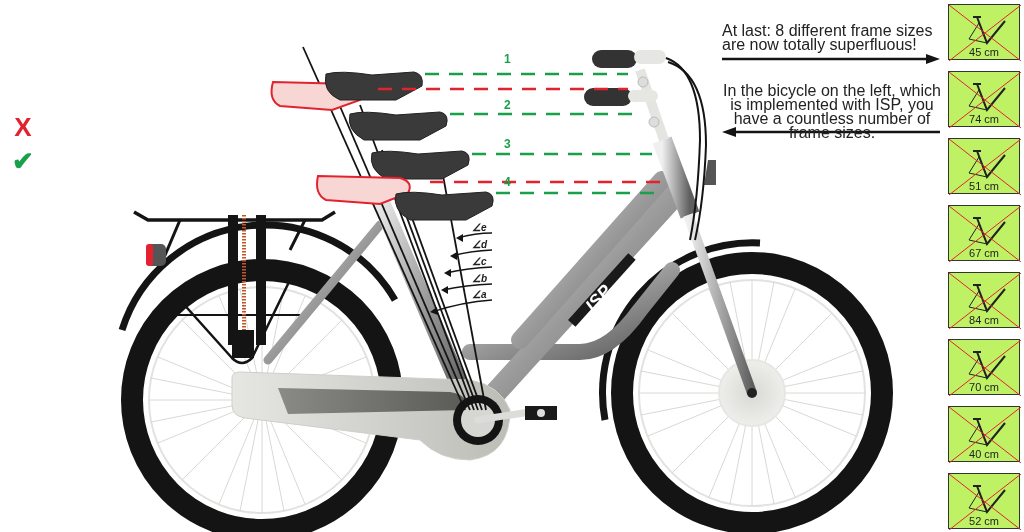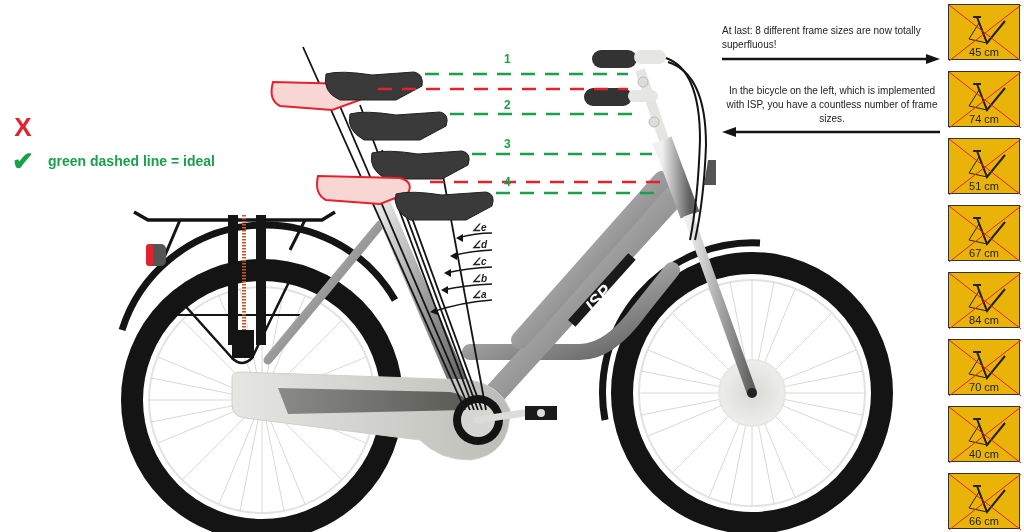--- a/index.html
+++ b/index.html
@@ -2,24 +2,24 @@
 <html><head>
 <meta charset="utf-8">
 <style>
   html, body { margin:0; padding:0; background:#ffffff; }
   body { width:1024px; height:532px; position:relative; overflow:hidden; font-family:"Liberation Sans", sans-serif; }
   #scene { position:absolute; left:0; top:0; width:1024px; height:532px; }
   .legend-row { position:absolute; left:8px; display:flex; align-items:center; font-weight:bold; font-size:14px; }
   .legend-row .mark { width:30px; font-size:26px; line-height:26px; text-align:center; margin-right:10px; }
   .legend-red { top:114px; color:#e2232f; }
   .legend-green { top:148px; color:#1aa04a; }
-  .note { position:absolute; left:722px; font-size:10px; line-height:14px; color:#222; }
+  .note { position:absolute; left:722px; font-size:16px; line-height:14px; color:#222; }
   .note-top { top:24px; width:220px; }
   .note-bottom { top:84px; width:220px;text-align:center; }
-  .size-card { position:absolute; left:948px; width:72px; height:56px; border:1.5px solid #333; background:#eab308; box-sizing:border-box; }
+  .size-card { position:absolute; left:948px; width:72px; height:56px; border:1.5px solid #333; background:#bef264; box-sizing:border-box; }
   .size-card svg { position:absolute; left:0; top:0; }
   .size-card .label { position:absolute; left:0; right:0; bottom:1px; text-align:center; font-size:11px; color:#222; }
   .num { font-weight:bold; font-size:12px; fill:#1aa04a; font-family:"Liberation Sans", sans-serif; }
   .ang { font-style:italic; font-size:10px; fill:#222; font-weight:bold; font-family:"Liberation Sans", sans-serif; }
   .isp { font-style:italic; font-weight:bold; font-size:18px; fill:#fff; font-family:"Liberation Sans", sans-serif; }
 </style>
 </head>
 <body>
 
 <svg id="scene" width="1024" height="532" viewBox="0 0 1024 532" xmlns="http://www.w3.org/2000/svg">
@@ -216,21 +216,20 @@
     <line x1="732" y1="132" x2="940" y2="132" stroke="#141414" stroke-width="2.5"></line>
     <polygon points="722,132 736,127 736,137" fill="#141414"></polygon>
   </g>
 </svg>
 
 <div class="legend-row legend-red">
   <span class="mark">X</span>
 </div>
 <div class="legend-row legend-green">
   <span class="mark">✔</span>
-  <span>green dashed line = ideal</span>
 </div>
 
 <div class="note note-top">At last: 8 different frame sizes are now totally superfluous!</div>
 <div class="note note-bottom">In the bicycle on the left, which is implemented with ISP, you have a countless number of frame sizes.</div>
 
 <div id="size-cards">
   <div class="size-card" style="top:4px">
     <svg width="72" height="56">
         <g stroke="#222" stroke-width="2" fill="none">
           <line x1="24" y1="12" x2="32" y2="12"></line>
@@ -333,15 +332,15 @@
         <g stroke="#222" stroke-width="2" fill="none">
           <line x1="24" y1="12" x2="32" y2="12"></line>
           <path d="M28 12 L38 38 L56 16"></path>
           <path d="M20 34 L30 18 L38 38 Z" stroke-width="1"></path>
         </g>
         <g stroke="#e2232f" stroke-width="1">
           <line x1="0" y1="0" x2="72" y2="56"></line>
           <line x1="72" y1="0" x2="0" y2="56"></line>
         </g>
       </svg>
-    <div class="label">66 cm</div>
+    <div class="label">52 cm</div>
   </div>
 </div>
 
 </body></html>

